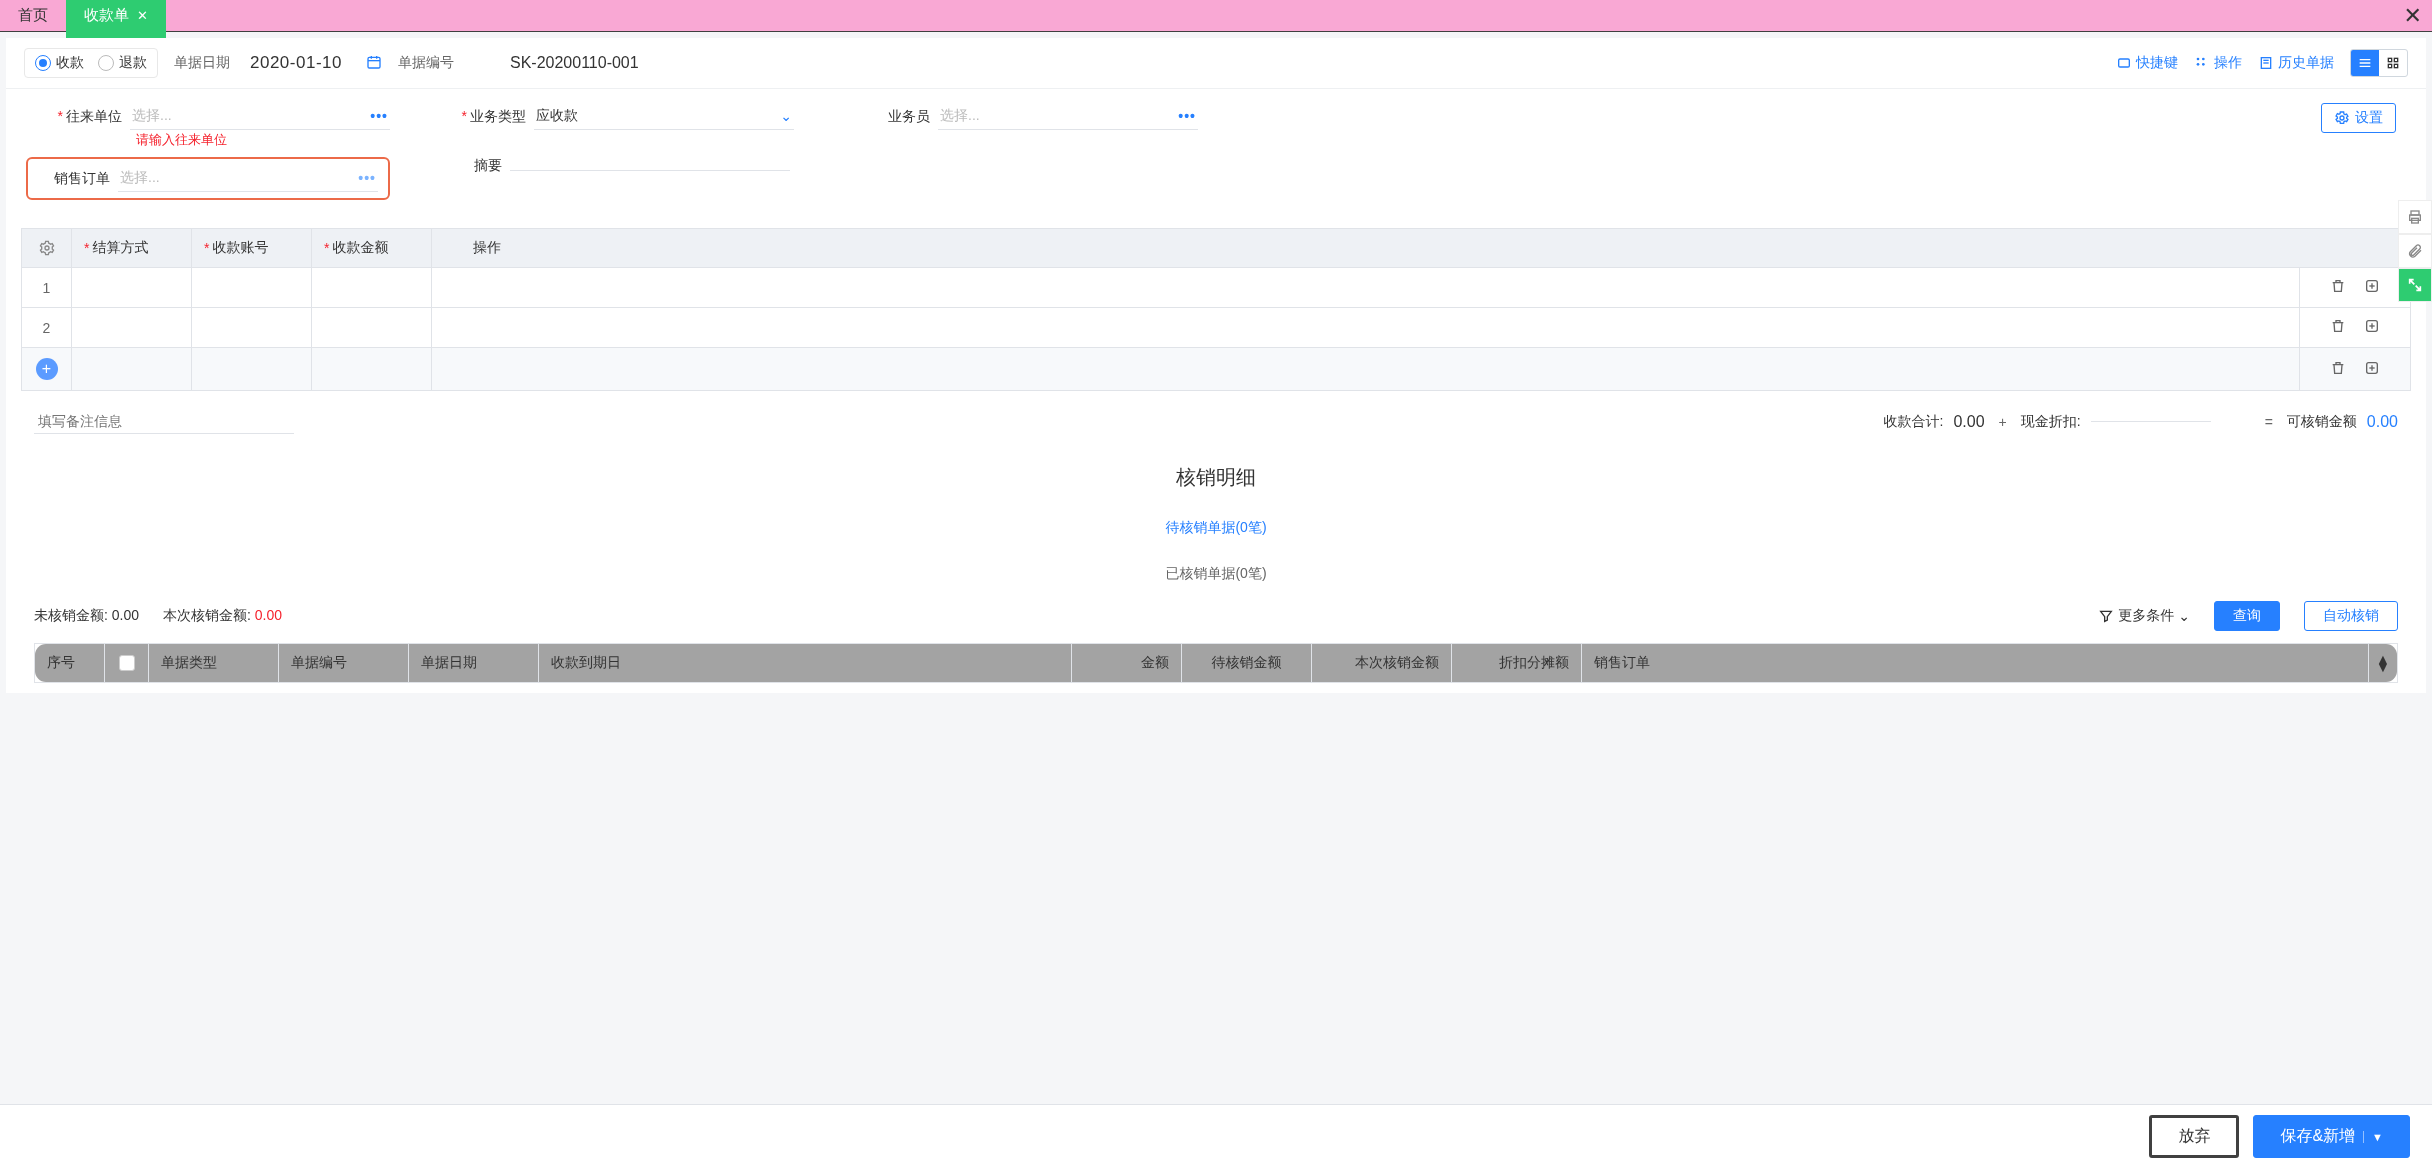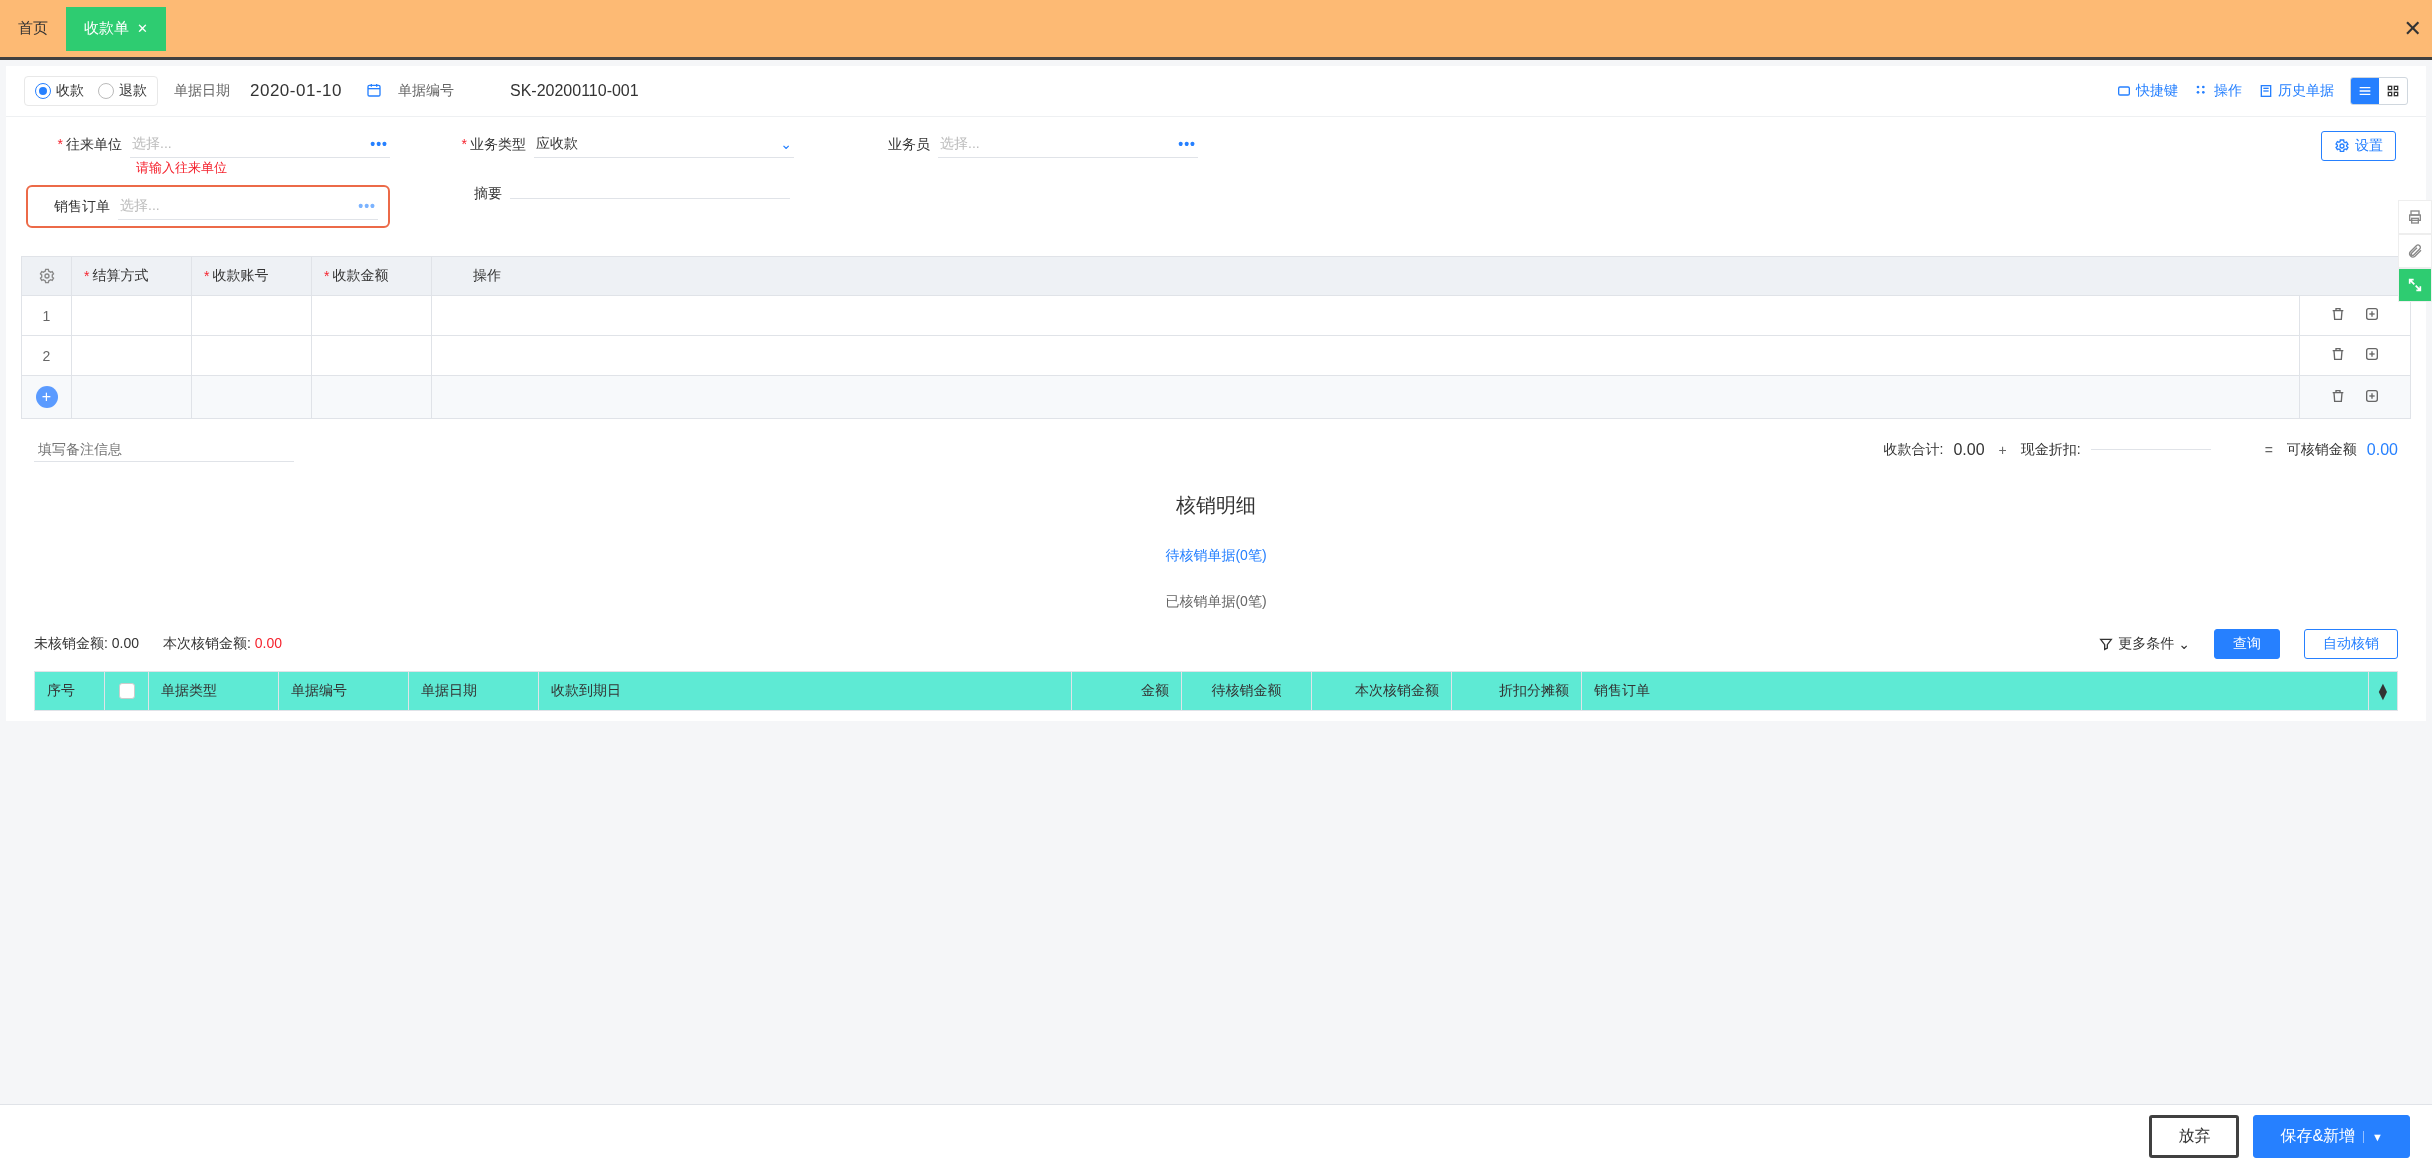--- a/index.html
+++ b/index.html
@@ -1,19 +1,19 @@
 <!DOCTYPE html>
 <html><head>
 <meta charset="utf-8">
 <style>
 * { box-sizing: border-box; margin: 0; padding: 0; }
 body { font-family: "Microsoft YaHei", "PingFang SC", sans-serif; font-size: 14px; color: #333; background: #f5f6f8; }
 
 
-.tab-bar { display: flex; align-items: center; background: #fdba74; border-bottom: 3px solid #404040; height: 60px; position: relative; }
+.tab-bar { display: flex; align-items: center; background: #f9a8d4; border-bottom: 1px solid #404040; height: 32px; position: relative; }
 .tab { padding: 0 18px; height: 44px; display: flex; align-items: center; cursor: pointer; font-size: 15px; }
 .tab.active { background: #2ecc71; color: #fff; display: flex; align-items: center; gap: 8px; }
 .tab-close { font-size: 13px; }
 .global-close { position: absolute; right: 10px; font-size: 22px; cursor: pointer; color: #333; }
 
 
 .page { background: #fff; margin: 6px 6px 60px 6px; padding: 0; }
 .toolbar { display: flex; align-items: center; padding: 10px 18px; border-bottom: 1px solid #eef0f2; gap: 16px; }
 .radio-group { display: flex; align-items: center; gap: 14px; border: 1px solid #e8e8e8; border-radius: 4px; padding: 5px 10px; }
 .radio { display: flex; align-items: center; gap: 5px; cursor: pointer; }
@@ -80,21 +80,21 @@
 .wo-bar { display:flex; align-items:center; gap: 24px; padding: 4px 0 12px 0; color:#333; }
 .wo-bar .amt-red { color:#f5222d; }
 .wo-bar .grow { flex:1; }
 .wo-bar .more-cond { display:flex; align-items:center; gap:4px; color:#333; cursor:pointer; }
 .btn { padding: 5px 18px; border-radius: 3px; cursor:pointer; font-size:14px; }
 .btn-primary { background:#2680ff; color:#fff; border:1px solid #2680ff; }
 .btn-outline { background:#fff; border:1px solid #2680ff; color:#2680ff; }
 
 
 .tbl2 { border:1px solid #e0e3e8; }
-.tbl2 .head { display:flex; background:#5eead4; }
+.tbl2 .head { display:flex; background:#a3a3a3;border-radius:11px; }
 .tbl2 .cell { border-right:1px solid #e0e3e8; padding:10px 12px; font-size:14px; color:#333; }
 .tbl2 .cell:last-child { border-right:none; }
 .t2-seq{width:70px;} .t2-chk{width:44px; display:flex; align-items:center; justify-content:center;} 
 .t2-type{width:130px;} .t2-no{width:130px;} .t2-date{width:130px;} .t2-due{flex:1;} 
 .t2-amt{width:110px; text-align:right;} .t2-pend{width:130px; text-align:center;font-family:Liberation Serif, serif;} .t2-this{width:140px; text-align:right;} 
 .t2-disc{width:130px; text-align:right;} .t2-order{flex:1.5;} .t2-sort{width:28px; display:flex; flex-direction:column; align-items:center; justify-content:center; color:#bbb; font-size:10px; line-height:8px;}
 .cbox { width:16px; height:16px; border:1px solid #ccc; border-radius:3px; background:#fff; }
 
 
 .bottom { position:fixed; bottom:0; left:0; right:0; background:#fff; border-top:1px solid #e0e3e8; padding:10px 22px; display:flex; justify-content:flex-end; gap:14px; }

